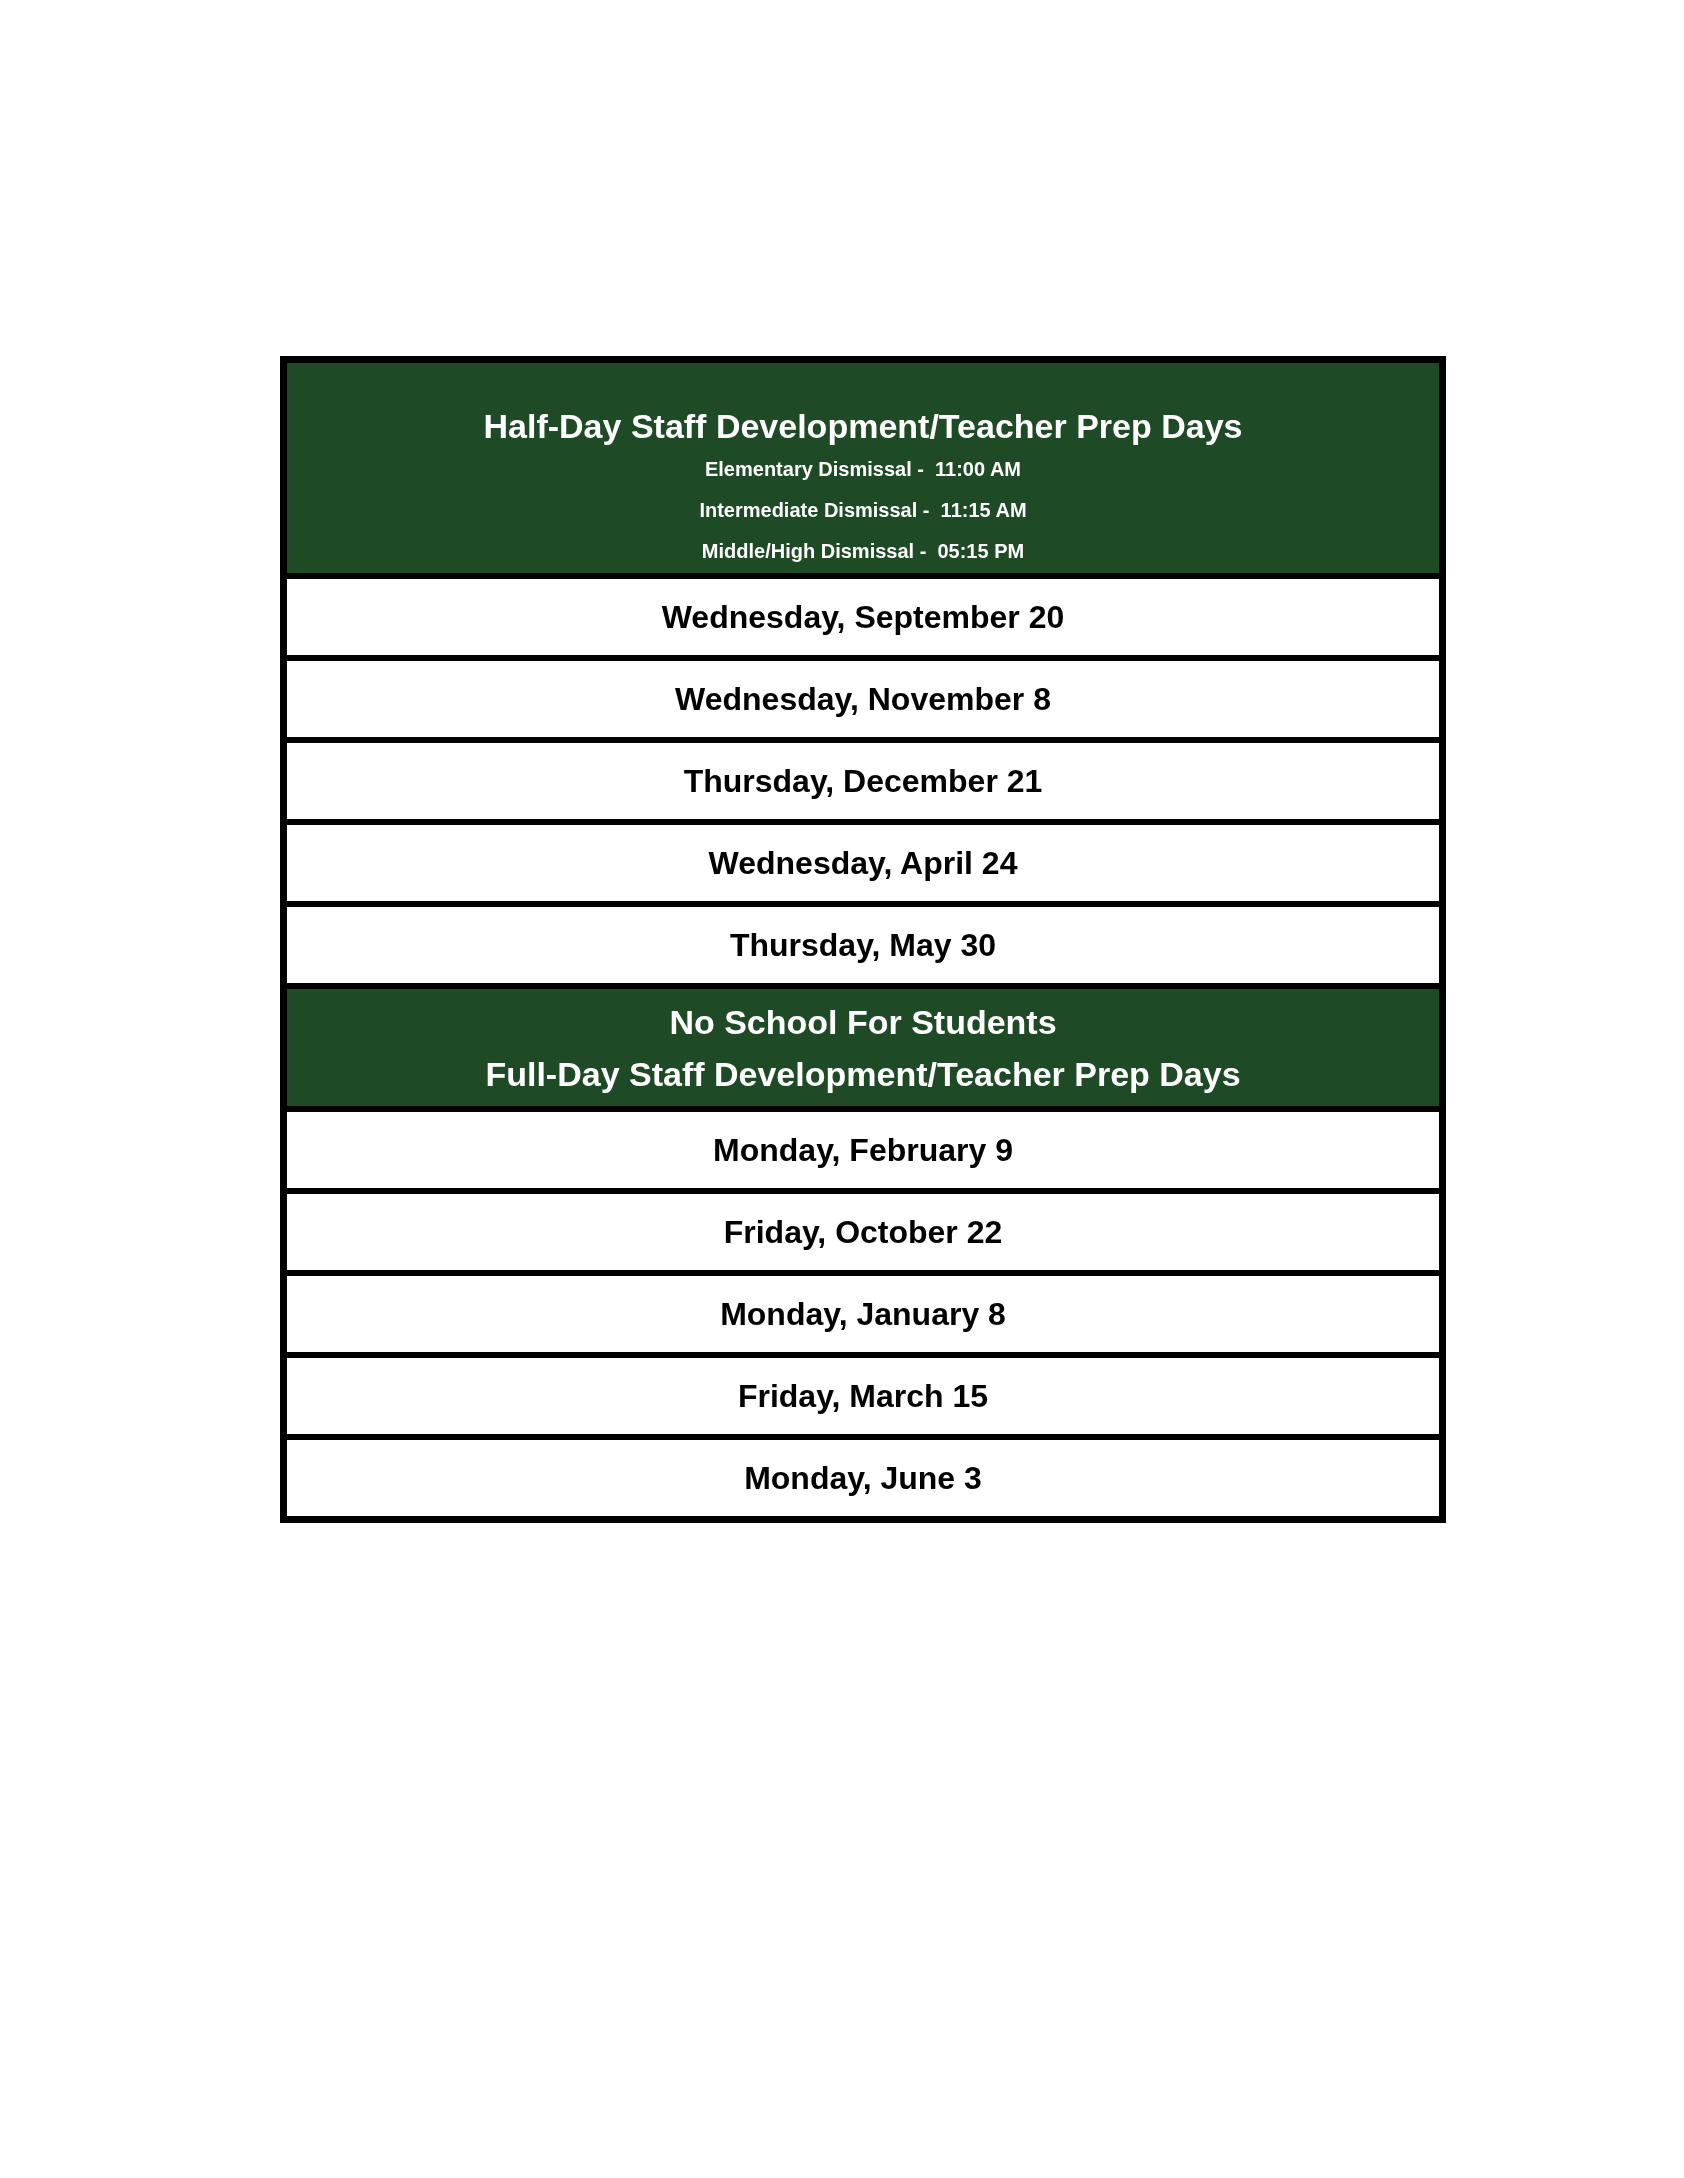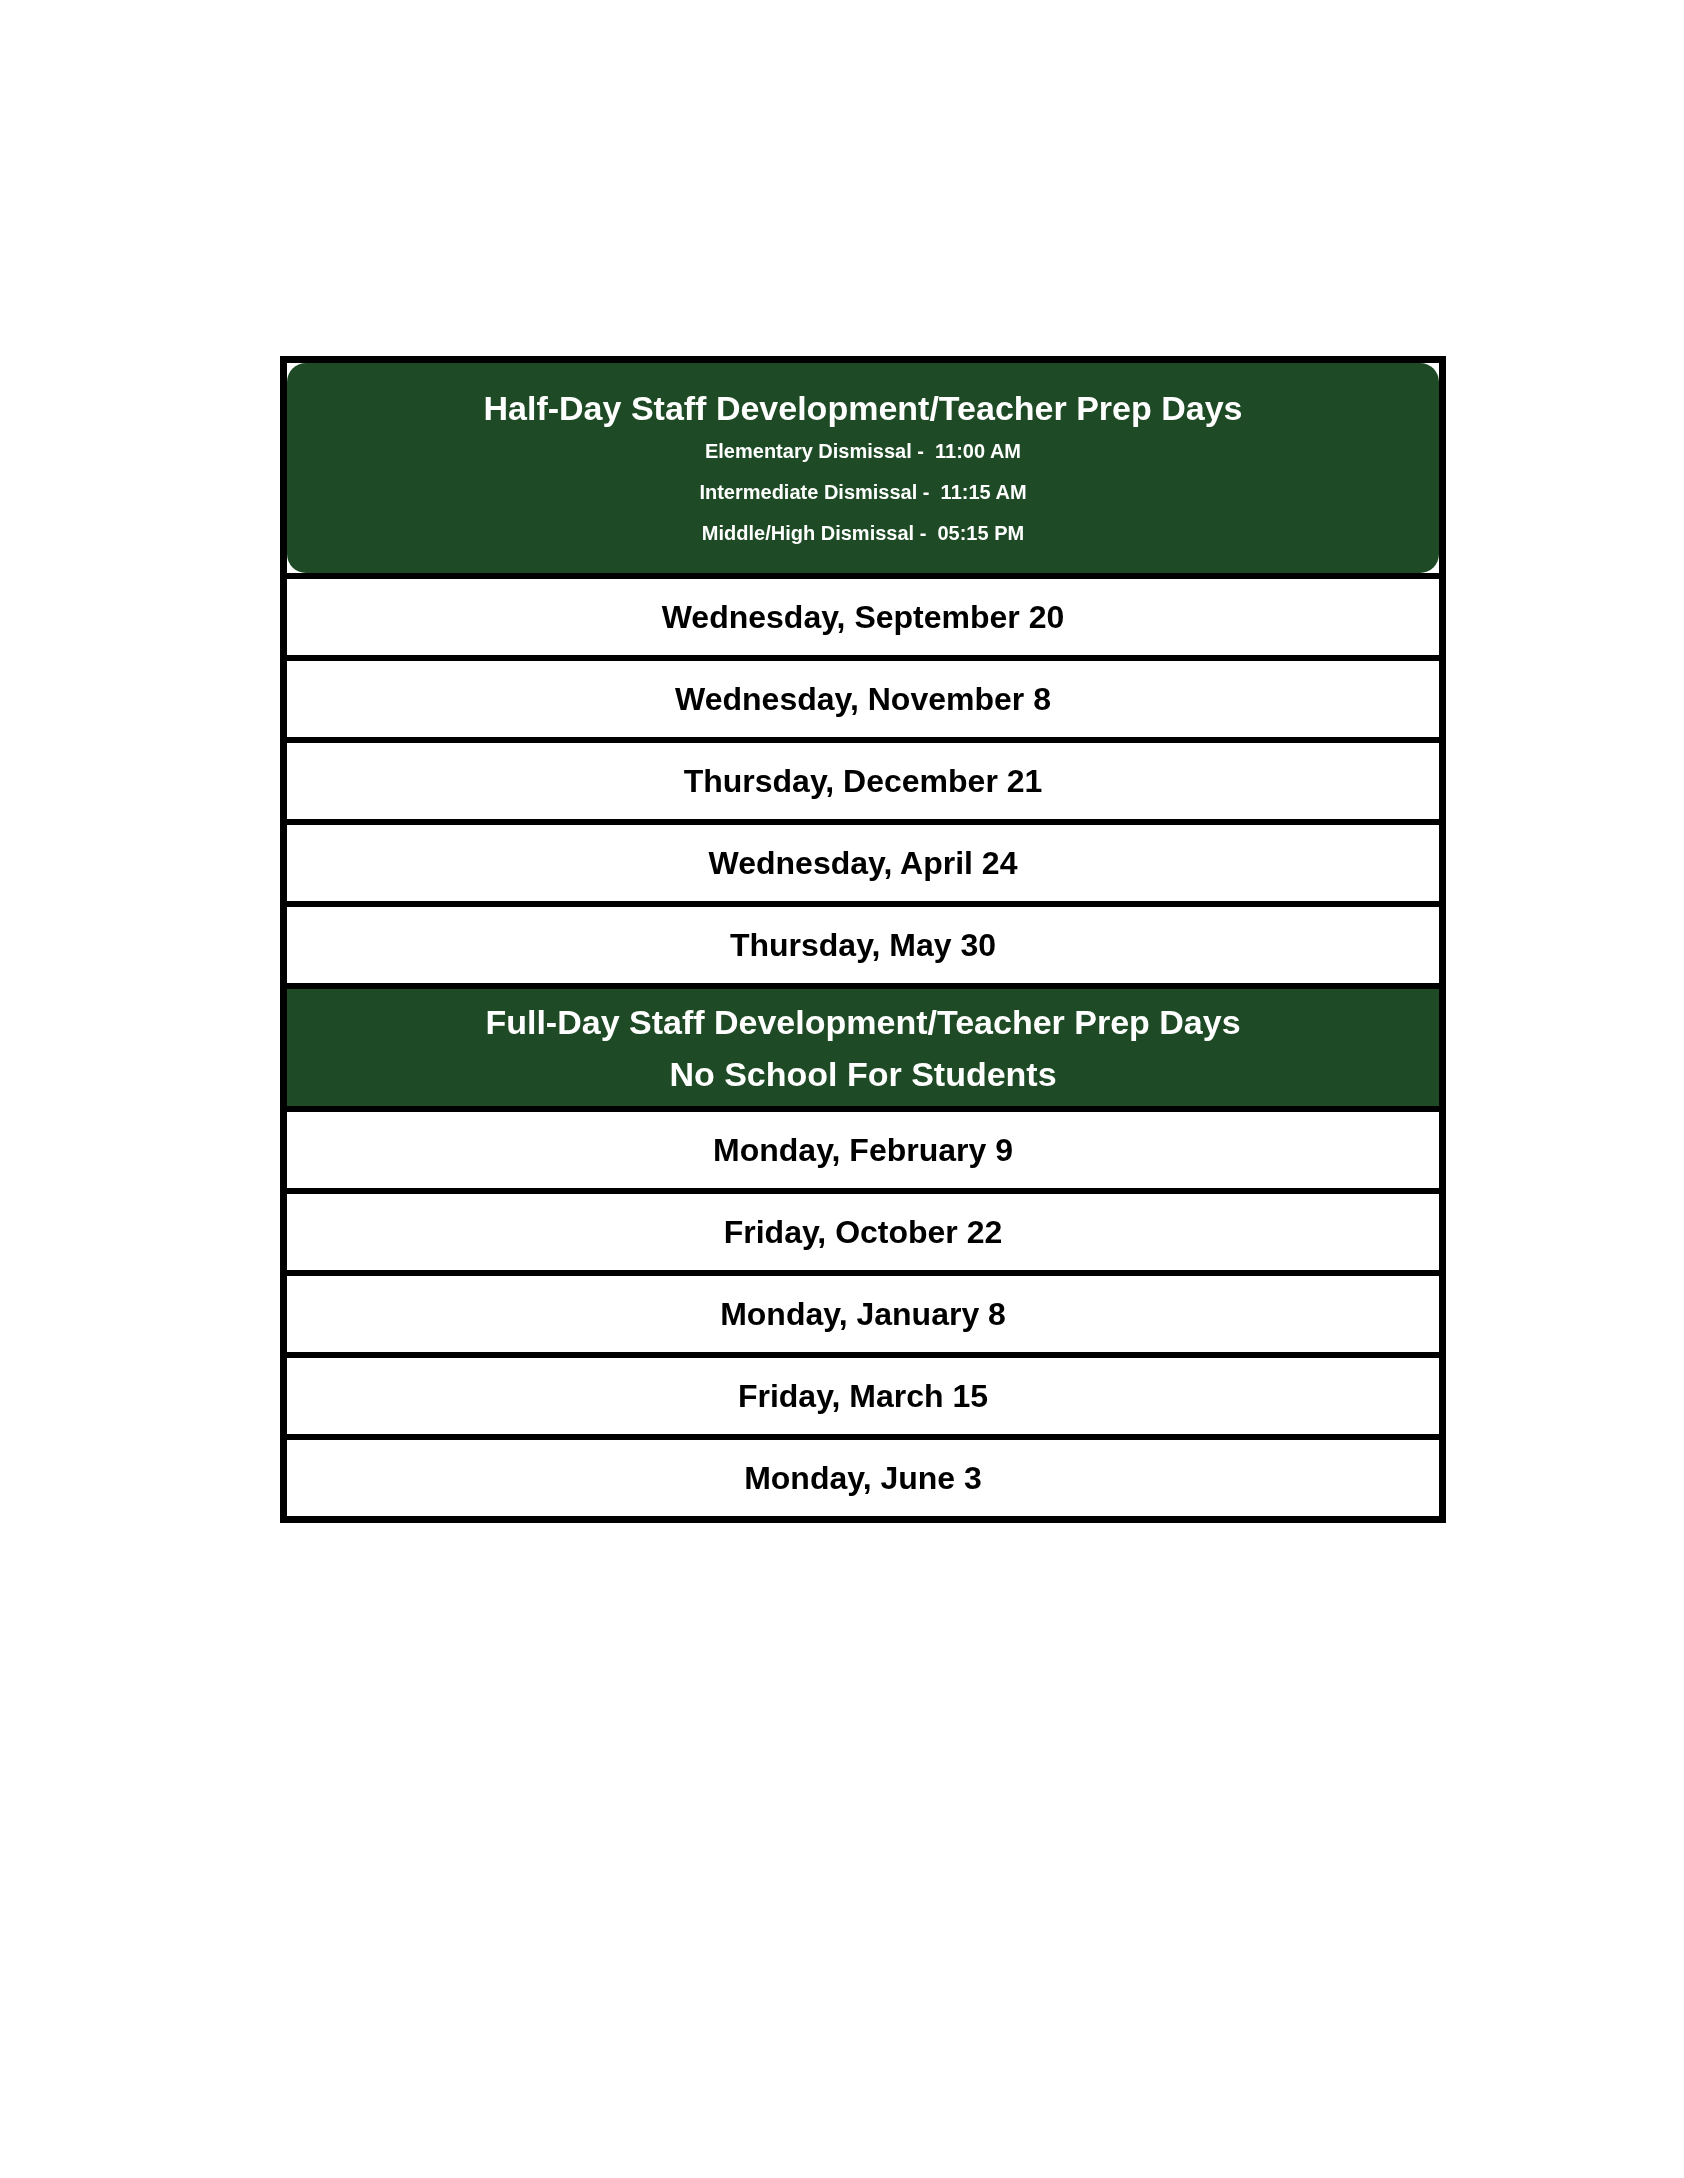--- a/index.html
+++ b/index.html
@@ -23,22 +23,21 @@
     background: #ffffff;
   }
   .green-header {
     background: #1E4B25;
     color: #ffffff;
     text-align: center;
     font-weight: bold;
   }
   .half-day-header {
     height: 210px;
-    padding-top: 22px;
-    border-radius: 19px;
+    padding-top: 40px;
   }
   .half-day-header .main-title {
     font-size: 34px;
     line-height: 46px;
     white-space: pre-wrap;
   }
   .dismissal-line {
     font-size: 20px;
     line-height: 41px;
     white-space: pre-wrap;
@@ -82,22 +81,22 @@
       <div class="dismissal-line">Middle/High Dismissal -  05:15 PM</div>
     </div>
 
     <div class="date-row">Wednesday, September 20</div>
     <div class="date-row">Wednesday, November 8</div>
     <div class="date-row">Thursday, December 21</div>
     <div class="date-row">Wednesday, April 24</div>
     <div class="date-row">Thursday, May 30</div>
 
     <div class="green-header full-day-header">
+      <div class="main-title">No School For Students</div>
       <div class="main-title">Full-Day Staff Development/Teacher Prep Days</div>
-      <div class="main-title">No School For Students</div>
     </div>
 
     <div class="date-row">Monday, February 9</div>
     <div class="date-row">Friday, October 22</div>
     <div class="date-row">Monday, January 8</div>
     <div class="date-row">Friday, March 15</div>
     <div class="date-row">Monday, June 3</div>
 
   </div>
 </div>

